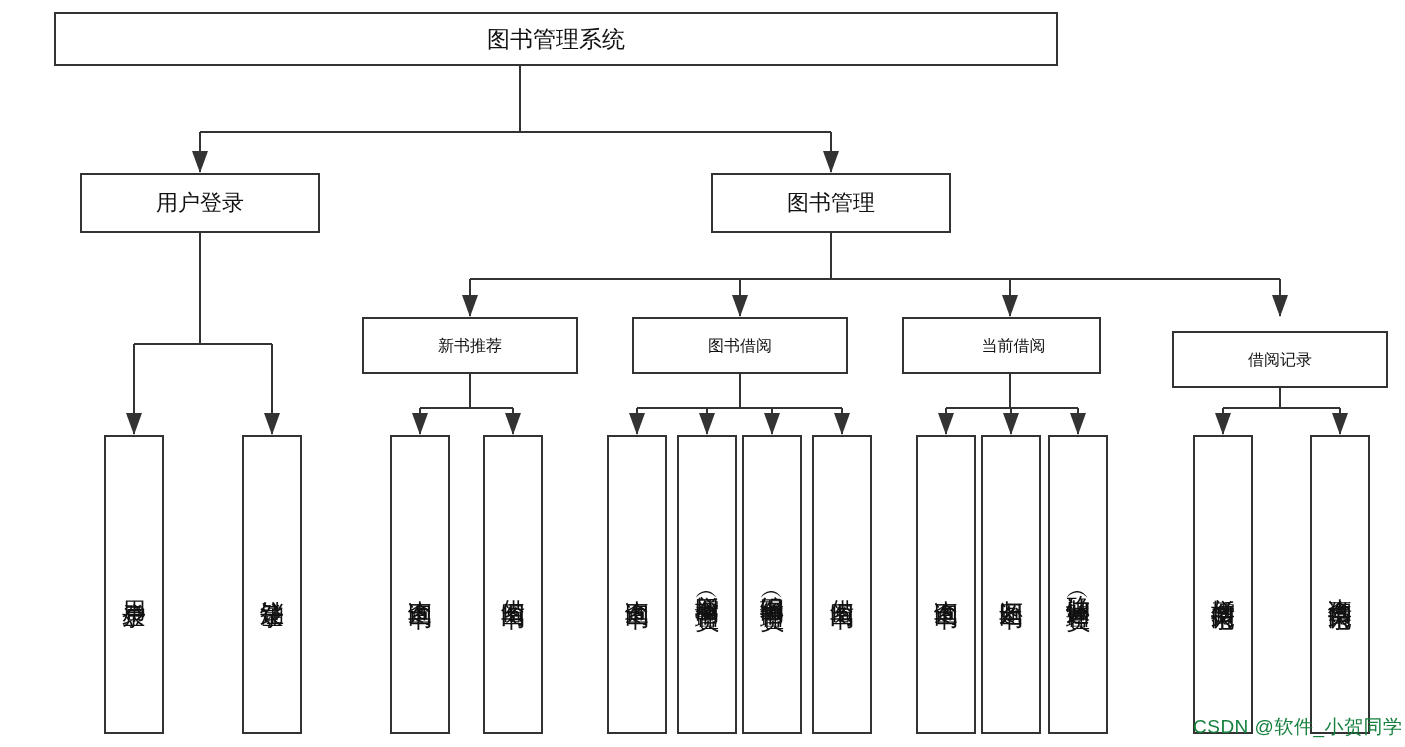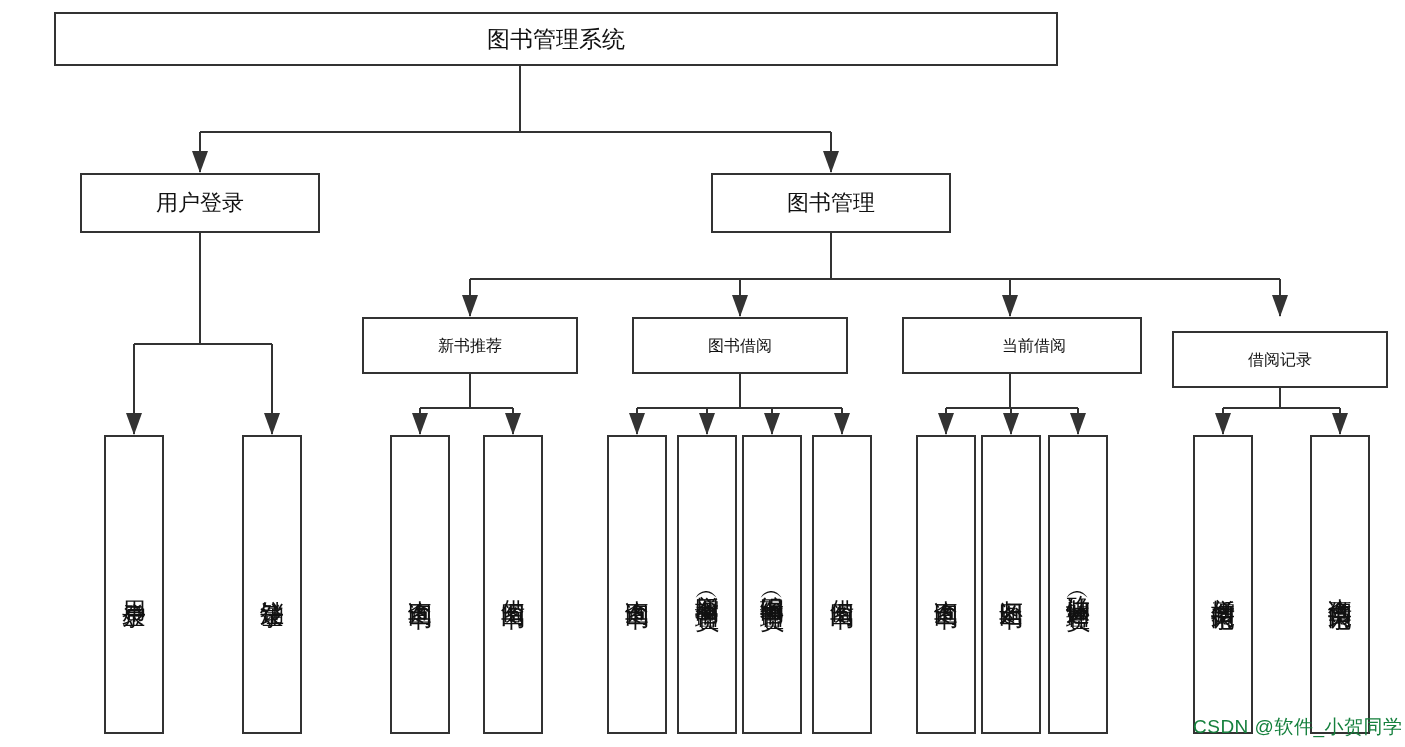--- a/index.html
+++ b/index.html
@@ -136,21 +136,21 @@
       </div>
       <div class="node node-l1" style="left: 711px; top: 173px; width: 240px; height: 60px; border-color: rgb(51, 51, 51); background: rgb(255, 255, 255);">
         <span class="node-label">图书管理</span>
       </div>
       <div class="node node-l2" style="left: 362px; top: 317px; width: 216px; height: 57px; border-color: rgb(51, 51, 51); background: rgb(255, 255, 255);">
         <span class="node-label">新书推荐</span>
       </div>
       <div class="node node-l2" style="left: 632px; top: 317px; width: 216px; height: 57px; border-color: rgb(51, 51, 51); background: rgb(255, 255, 255); align-items: center;">
         <span class="node-label">图书借阅</span>
       </div>
-      <div class="node node-l2" style="left: 902px; top: 317px; width: 240px; height: 57px; border-color: rgb(51, 51, 51); background: rgb(255, 255, 255); padding-left: 24px;">
+      <div class="node node-l2" style="left: 902px; top: 317px; width: 199px; height: 57px; border-color: rgb(51, 51, 51); background: rgb(255, 255, 255); padding-left: 24px;">
         <span class="node-label">当前借阅</span>
       </div>
       <div class="node node-l2" style="left: 1172px; top: 331px; width: 216px; height: 57px; border-color: rgb(51, 51, 51); background: rgb(255, 255, 255);">
         <span class="node-label">借阅记录</span>
       </div>
       <div class="node node-leaf" style="left: 104px; top: 435px; width: 60px; height: 299px; border-color: rgb(51, 51, 51); background: rgb(255, 255, 255);">
         <span class="node-label">用户登录</span>
       </div>
       <div class="node node-leaf" style="left: 242px; top: 435px; width: 60px; height: 299px; border-color: rgb(51, 51, 51); background: rgb(255, 255, 255);">
         <span class="node-label">注销登录</span>

